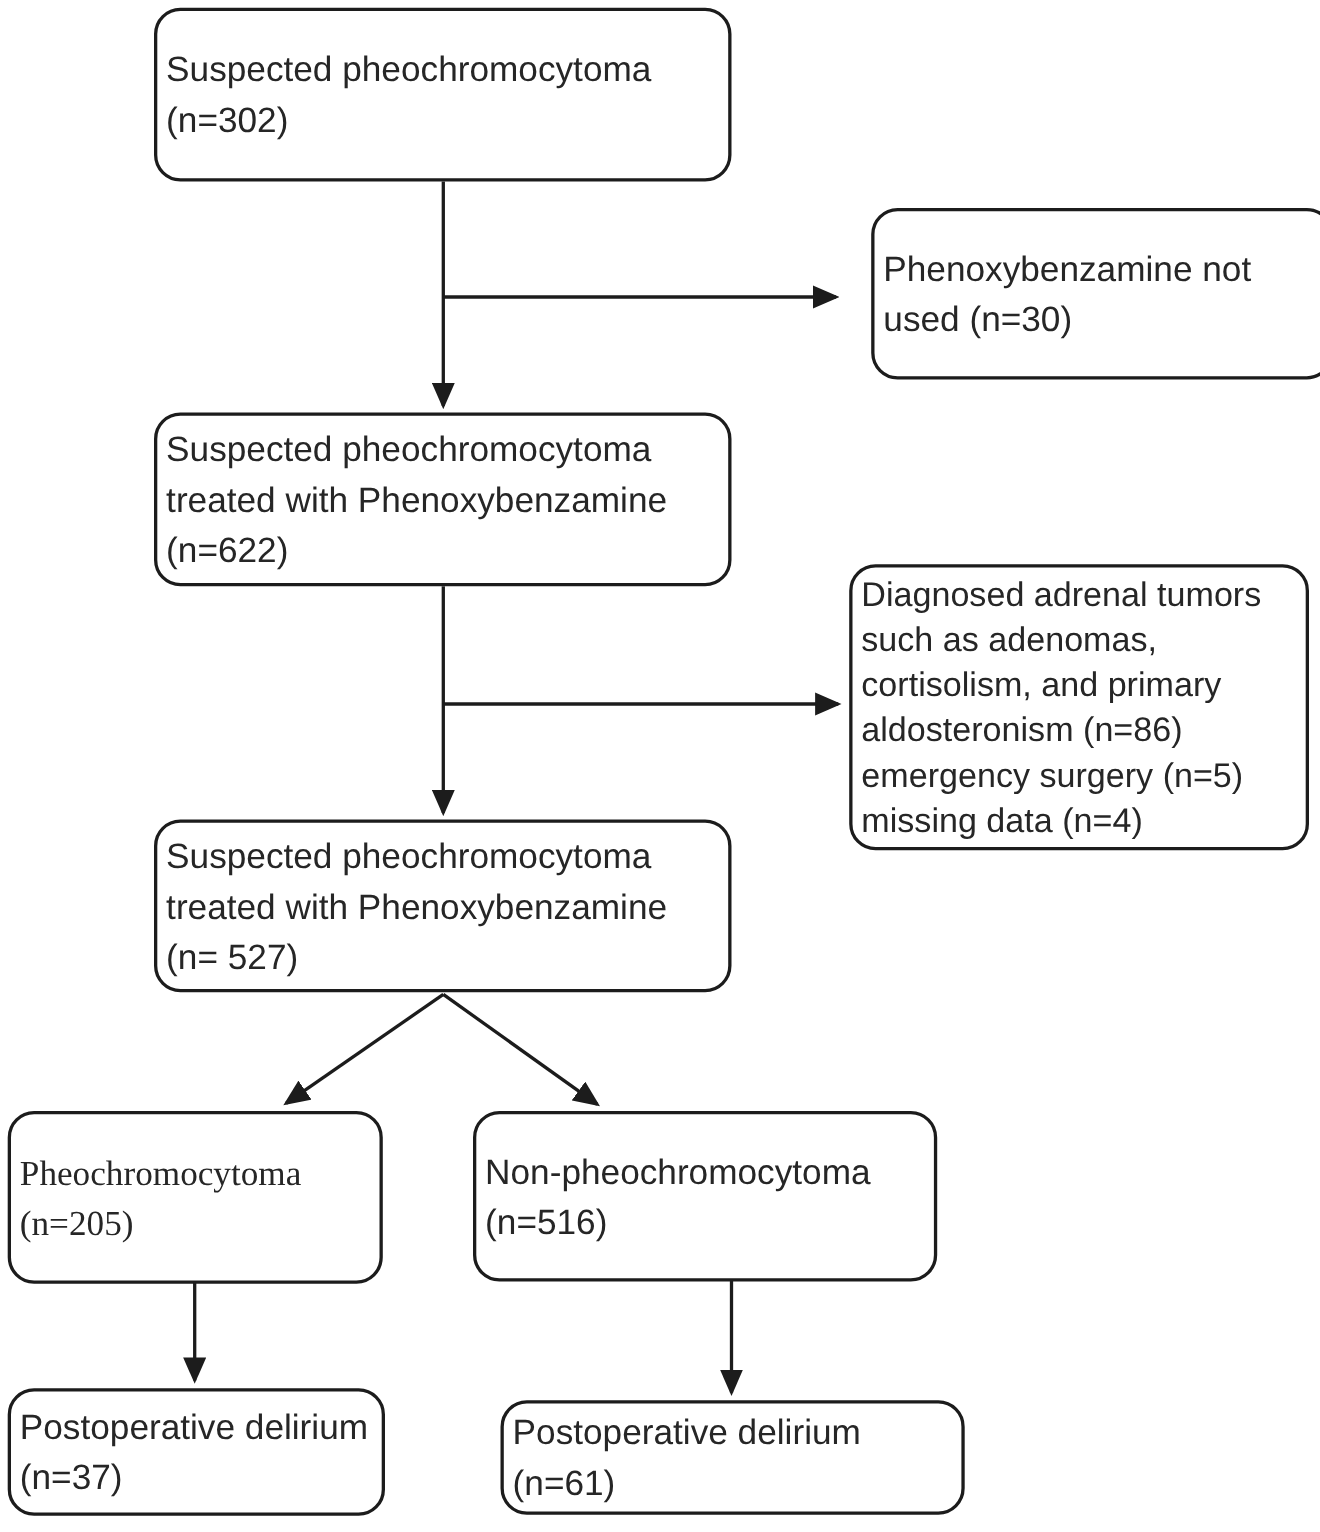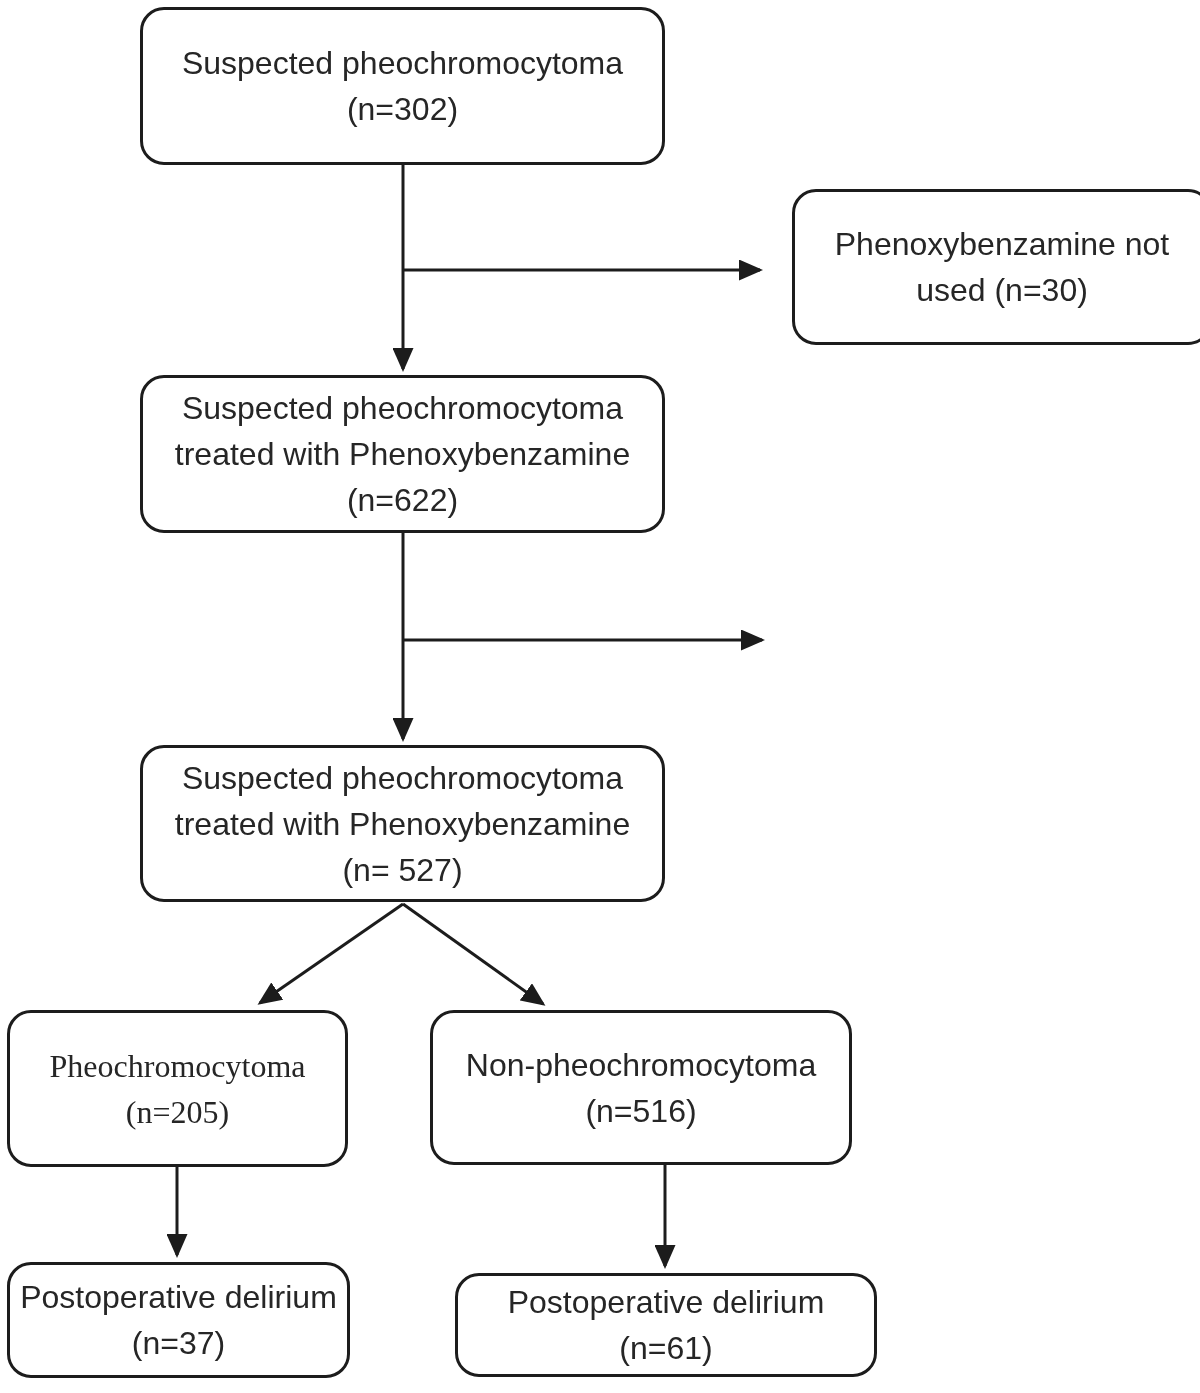--- a/index.html
+++ b/index.html
@@ -33,21 +33,21 @@
     fill: var(--line-color);
   }
   .node {
     position: absolute;
     background: var(--bg-color);
     border: 3px solid var(--line-color);
     border-radius: 24px;
     display: flex;
     flex-direction: column;
     justify-content: center;
-    align-items: center;
+    align-items: flex-start;
     text-align: center;
     color: var(--text-color);
     font-size: 32px;
     line-height: 46px;
     padding: 16px 8px;
   }
   .node.tight { line-height: 41px; font-size: 31px; }
 
   .n-main1   { left: 140px; top: 7px;    width: 525px; height: 158px; }
   .n-side1   { left: 792px; top: 189px;  width: 420px; height: 156px; }
@@ -90,20 +90,28 @@
     <div>Phenoxybenzamine not</div>
     <div>used (n=30)</div>
   </div>
 
   <div class="node n-main2">
     <div>Suspected pheochromocytoma</div>
     <div>treated with Phenoxybenzamine</div>
     <div>(n=622)</div>
   </div>
 
+  <div class="node n-side2 tight">
+    <div>Diagnosed adrenal tumors</div>
+    <div>such as adenomas,</div>
+    <div>cortisolism, and primary</div>
+    <div>aldosteronism (n=86)</div>
+    <div>emergency surgery (n=5)</div>
+    <div>missing data (n=4)</div>
+  </div>
 
   <div class="node n-main3">
     <div>Suspected pheochromocytoma</div>
     <div>treated with Phenoxybenzamine</div>
     <div>(n= 527)</div>
   </div>
 
   <div class="node n-pheo">
     <div>Pheochromocytoma</div>
     <div>(n=205)</div>

